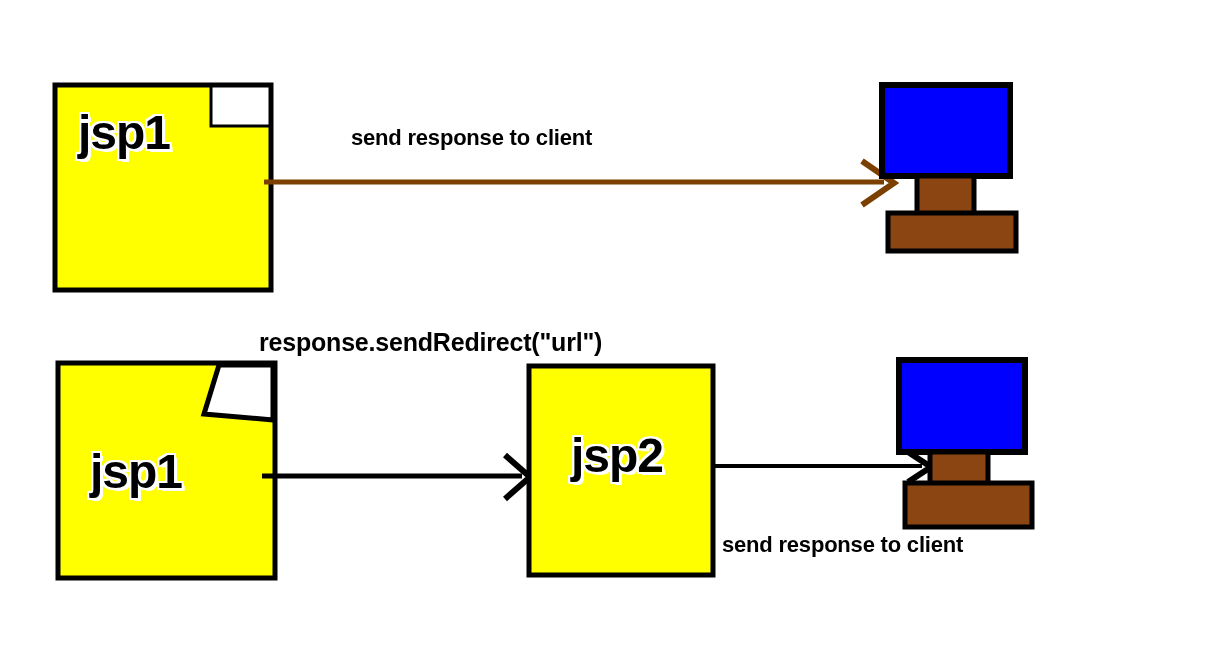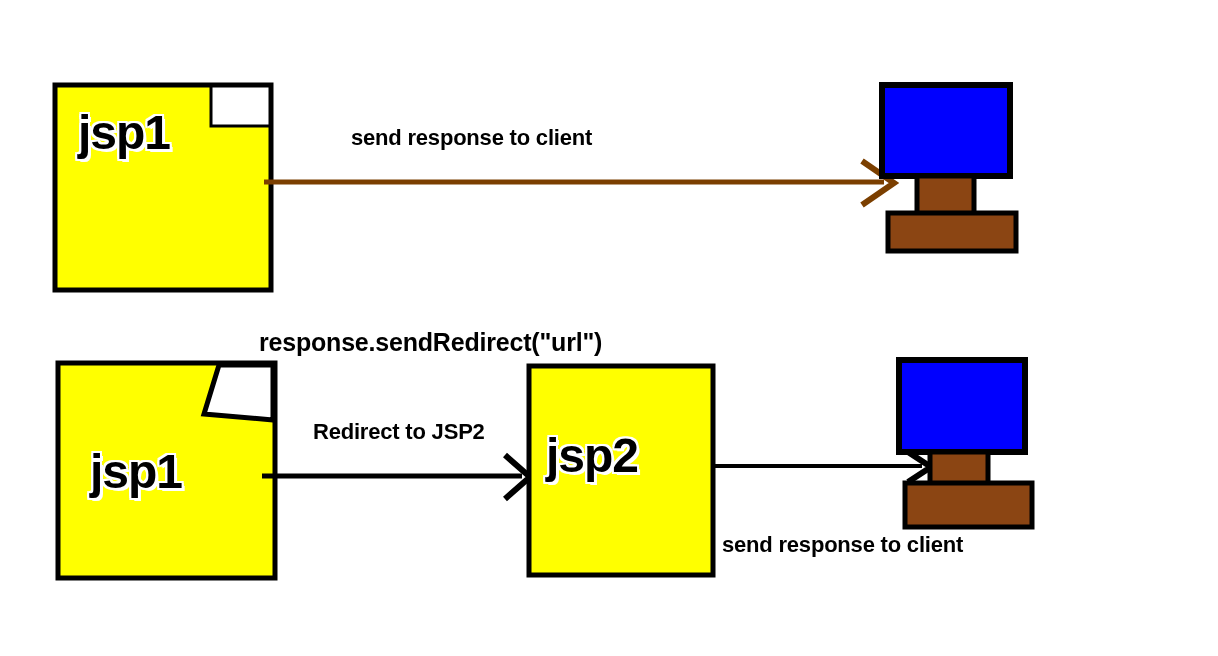--- a/index.html
+++ b/index.html
@@ -54,21 +54,21 @@
        2px -2px 0 #ffffff, -2px 2px 0 #ffffff,
        3px 3px 0 #ffffff;
   }
   
   #label-send-response-top { left: 351px; top: 127px; }
   #label-sendredirect      { left: 259px; top: 330px; }
   #label-redirect-jsp2     { left: 313px; top: 421px; }
   #label-send-response-bottom { left: 722px; top: 534px; }
   #label-jsp1-top    { left: 78px;  top: 109px; }
   #label-jsp1-bottom { left: 90px;  top: 448px; }
-  #label-jsp2        { left: 546px; top: 432px; }
+  #label-jsp2        { left: 571px; top: 432px; }
 </style>
 </head>
 <body>
 
 <div id="diagram-root">
 
   <svg id="diagram-svg" viewBox="0 0 1218 656" xmlns="http://www.w3.org/2000/svg">
 
     <g>
       <rect x="55" y="85" width="216" height="205" fill="#ffff00" stroke="#000000" stroke-width="5"></rect>
@@ -114,19 +114,18 @@
   </svg>
 
   <div class="lbl lbl-box" id="label-jsp1-top">jsp1</div>
 
   <div class="lbl lbl-arrow" id="label-send-response-top">send response to client</div>
 
   <div class="lbl lbl-code" id="label-sendredirect">response.sendRedirect("url")</div>
 
   <div class="lbl lbl-box" id="label-jsp1-bottom">jsp1</div>
 
-  <div class="lbl lbl-arrow" id="label-redirect-jsp2">Redirect to JSP2</div>
 
   <div class="lbl lbl-box" id="label-jsp2">jsp2</div>
 
   <div class="lbl lbl-arrow" id="label-send-response-bottom">send response to client</div>
 
 </div>
 
 </body></html>

